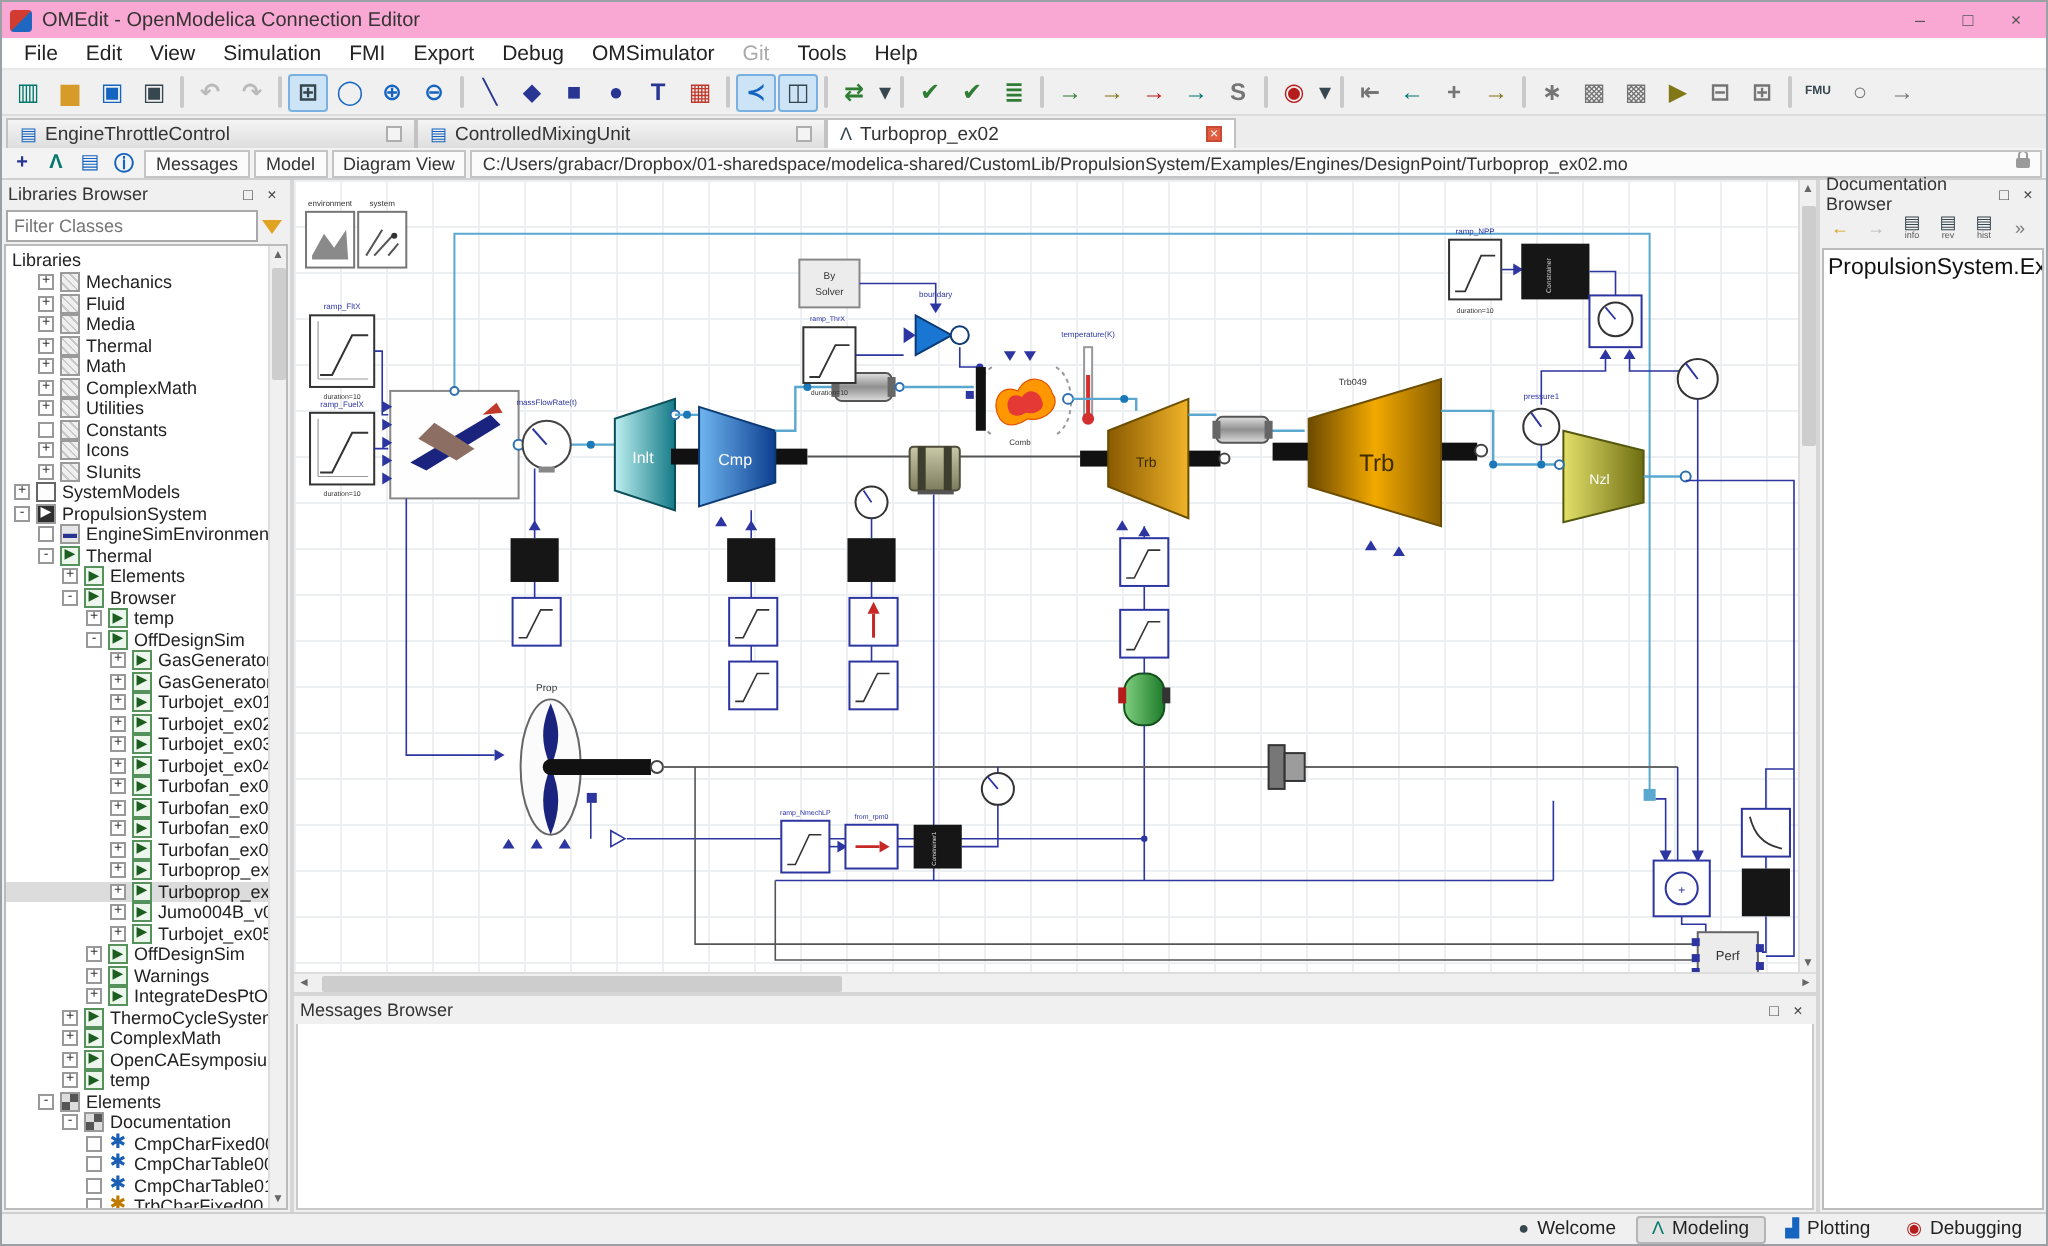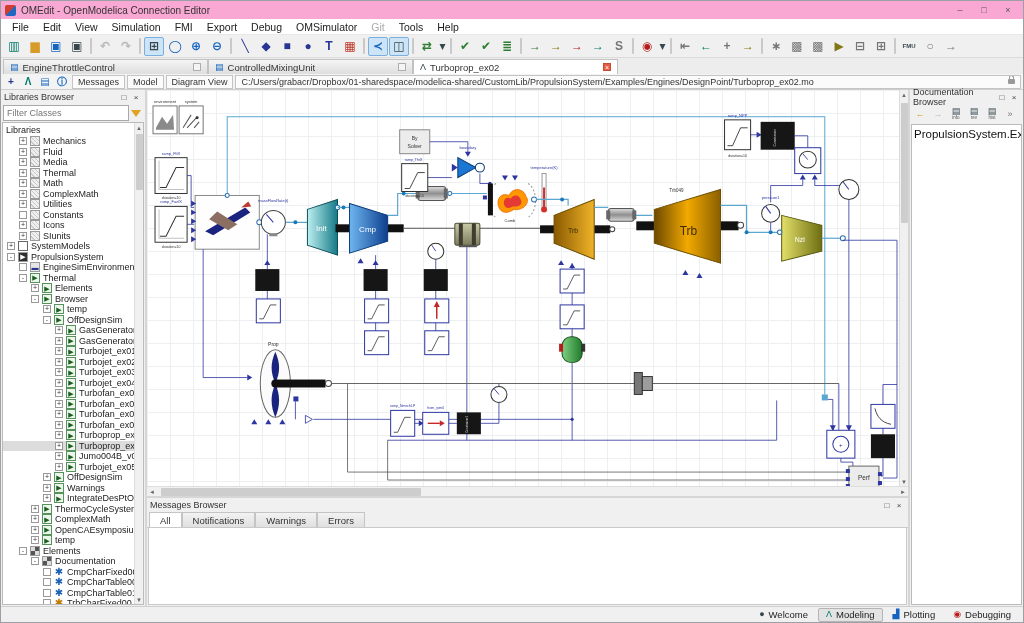--- a/index.html
+++ b/index.html
@@ -1026,27 +1026,20 @@
         <span class="hthumb" style="width:260px;margin-left:4px"></span>
         <span class="sarrow" style="width:10px;margin-left:auto">►</span>
       </div>
 
       <div class="messages">
         <div class="dock-h">
           <span class="dt">Messages Browser</span>
           <span class="dh-btn">□</span>
           <span class="dh-btn">×</span>
         </div>
-        <div class="mtabs">
-
-        <span class="mtab active">All</span>
-            <span class="mtab">Notifications</span>
-            <span class="mtab">Warnings</span>
-            <span class="mtab">Errors</span>
-          </div>
         <div class="mbody"></div>
       </div>
     </div>
 
     <div class="dock right">
       <div class="dock-h">
         <span class="dt">Documentation Browser</span>
         <span class="dh-btn">□</span>
         <span class="dh-btn">×</span>
       </div>

